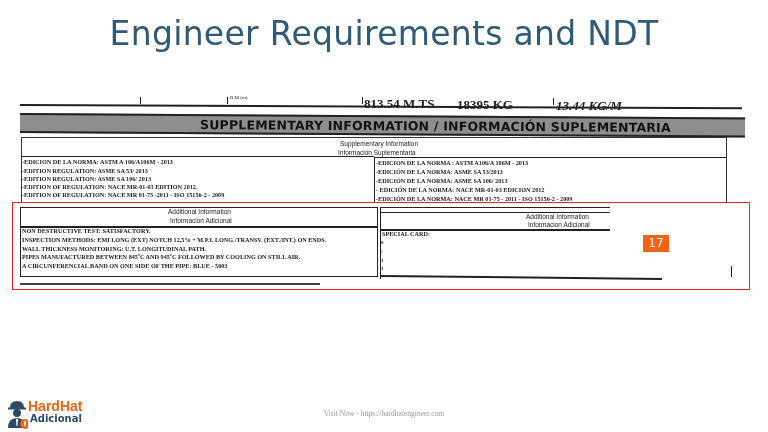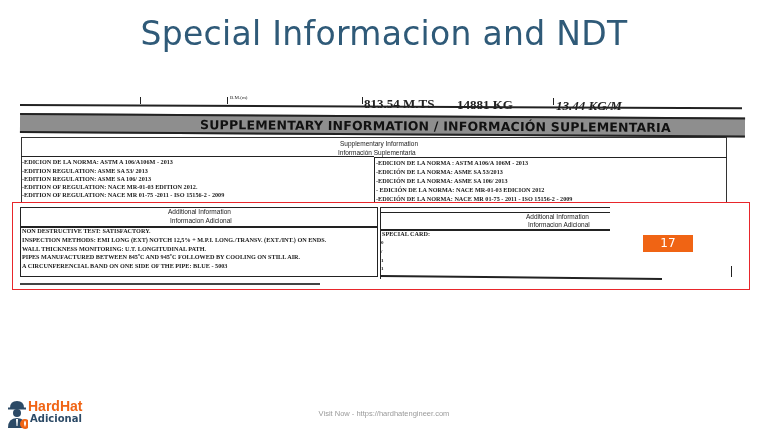--- a/index.html
+++ b/index.html
@@ -9,40 +9,40 @@
   .top-tick{position:absolute;width:1px;height:7px;background:#222;}
   .top-val{position:absolute;font-family:"Liberation Serif",serif;font-size:13px;color:#222;font-weight:bold;}
   .banner{position:absolute;left:20px;top:113px;width:725px;height:20px;background:#8e8e8e;border-top:2px solid #222;border-bottom:2px solid #222;transform:rotate(0.35deg);transform-origin:left;box-sizing:border-box;}
   .banner span{position:absolute;left:180px;top:1px;font-family:"DejaVu Sans",sans-serif;font-weight:bold;font-size:12.5px;color:#111;letter-spacing:0.2px;}
   .supp-box{position:absolute;left:21px;top:137px;width:706px;height:66px;border:1px solid #333;border-bottom:none;box-sizing:border-box;}
   .supp-head{position:absolute;font-family:"Liberation Sans",sans-serif;font-size:6.5px;color:#222;}
   .hline{position:absolute;height:1px;background:#222;}
   .vline{position:absolute;width:1px;background:#222;}
   .line-text{position:absolute;font-family:"Liberation Serif",serif;font-size:6.2px;color:#1a1a1a;white-space:nowrap;font-weight:bold;}
   .red-box{position:absolute;left:12px;top:202px;width:738px;height:88px;border:1.5px solid #e8262b;box-sizing:border-box;}
-  .badge{position:absolute;left:643px;top:235px;width:50px;height:17px;background:#f06414;color:#fff;font-family:"DejaVu Sans",sans-serif;font-size:12px;text-align:center;line-height:17px;}
-  .footer-link{position:absolute;left:0;top:409px;width:768px;text-align:center;font-family:Liberation Sans, sans-serif;font-size:7.5px;color:#9a9a9a;}
+  .badge{position:absolute;left:643px;top:235px;width:26px;height:17px;background:#f06414;color:#fff;font-family:"DejaVu Sans",sans-serif;font-size:12px;text-align:center;line-height:17px;}
+  .footer-link{position:absolute;left:0;top:409px;width:768px;text-align:center;font-family:Liberation Serif, serif;font-size:7.5px;color:#9a9a9a;}
   .logo{position:absolute;left:6px;top:398px;width:80px;height:32px;}
   .logo-hard{position:absolute;left:22px;top:0px;font-family:Liberation Sans, sans-serif;font-weight:bold;font-size:14px;color:#f06414;}
   .logo-eng{position:absolute;left:24px;top:15px;font-family:"DejaVu Sans",sans-serif;font-weight:bold;font-size:10px;color:#2c4a66;}
 </style>
 </head>
 <body>
 
-<div class="title">Special Informacion and NDT</div>
+<div class="title">Engineer Requirements and NDT</div>
 
 <div>
 
   <div class="doc-top-line"></div>
   <div class="top-tick" style="left:140px;top:97px;"></div>
   <div class="top-tick" style="left:227px;top:97px;"></div>
   <div class="top-val" style="left:230px;top:95px;font-weight:normal;font-size:5px;">B.M.(m)</div>
   <div class="top-tick" style="left:362px;top:97px;"></div>
   <div class="top-val" style="left:364px;top:96px;">813.54 M.TS</div>
-  <div class="top-val" style="left:457px;top:97px;">14881 KG</div>
+  <div class="top-val" style="left:457px;top:97px;">18395 KG</div>
   <div class="top-tick" style="left:553px;top:98px;"></div>
   <div class="top-val" style="left:556px;top:98px;font-style:italic;">13.44 KG/M</div>
 
   <div class="banner">
     <span>SUPPLEMENTARY INFORMATION / INFORMACIÓN SUPLEMENTARIA</span>
   </div>
 
   <div class="supp-box"></div>
   <div class="supp-head" style="left:340px;top:140px;">Supplementary Information</div>
   <div class="supp-head" style="left:338px;top:149px;">Información Suplementaria</div>

